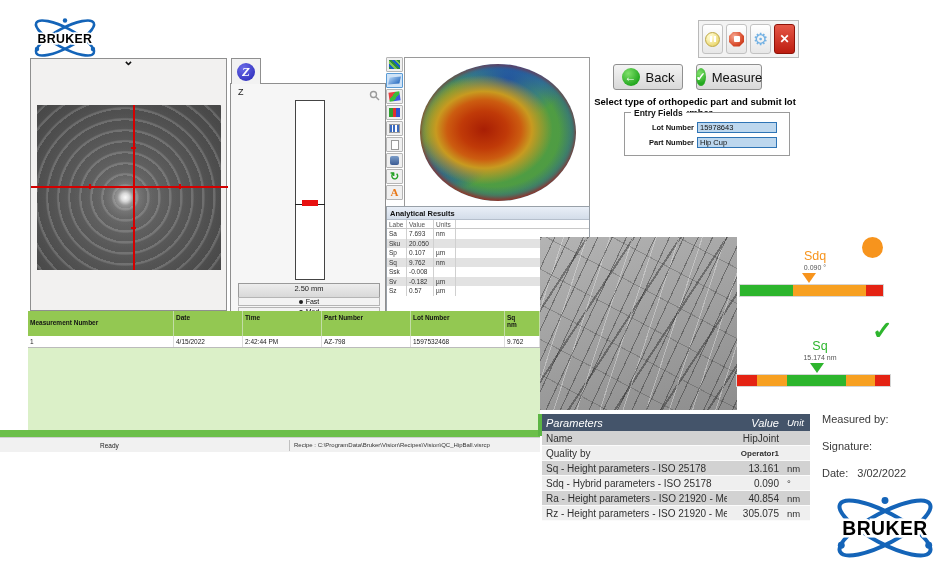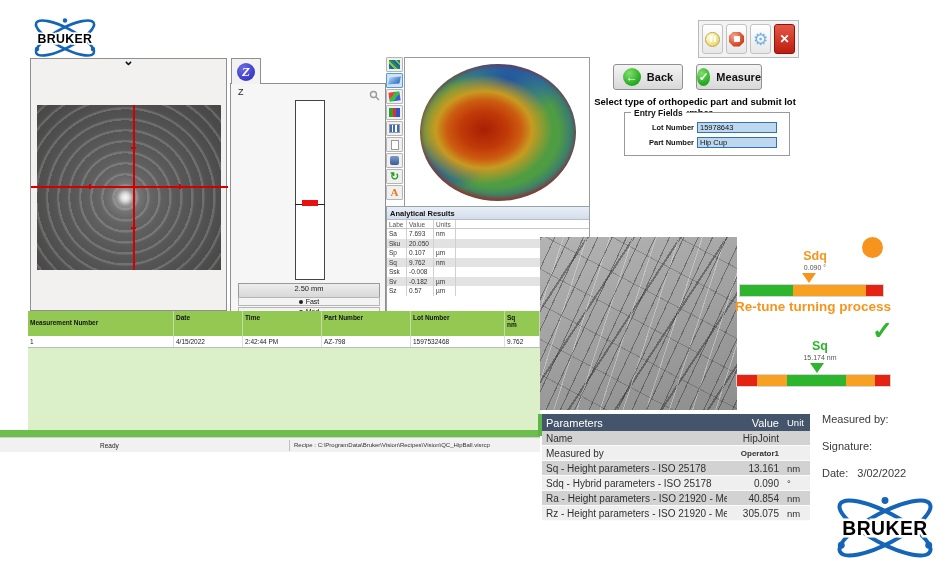--- a/index.html
+++ b/index.html
@@ -127,21 +127,21 @@
   .ar-c1 { width:20px; } .ar-c2 { width:27px; } .ar-c3 { width:22px; } .ar-cf { flex:1; border-right:none; }
 
   
   .btn-std { border:1px solid #909090; border-radius:3px; background:linear-gradient(#f4f4f4,#d8d8d8);
              display:flex; align-items:center; justify-content:center; gap:6px; cursor:pointer; }
   .back-btn { left:613px; top:64px; width:70px; height:26px; }
   .measure-btn { left:696px; top:64px; width:66px; height:26px; }
   .gr-circle { width:18px; height:18px; border-radius:50%;
                background: radial-gradient(circle at 35% 30%, #7fe06a, #24a820 70%);
                color:#fff; font-weight:bold; font-size:12px; text-align:center; line-height:18px; }
-  .btn-lbl { font-size:11px; font-weight:bold; color:#111; }
+  .btn-lbl { font-size:13px; font-weight:normal; color:#111; }
   .instruction { left:590px; top:96px; width:210px; text-align:center; font-size:9.5px; font-weight:bold; color:#000; }
   .entry-box { left:624px; top:112px; width:166px; height:44px; border:1px solid #9a9a9a; background:#fff; }
   .entry-legend { left:6px; top:-5px; background:#fff; padding:0 3px; font-size:8.5px; font-weight:bold; }
   .entry-row { position:absolute; left:0; width:100%; display:flex; align-items:center; }
   .entry-row.r1 { top:9px; } .entry-row.r2 { top:24px; }
   .entry-lab { width:72px; text-align:right; font-size:7.5px; font-weight:bold; padding-right:3px; }
   .entry-inp { width:80px; height:11px; background:#bdd7ee; border:1px solid #2e74b5; font-size:7.5px;
                font-family:"Liberation Sans",sans-serif; padding:0 2px; color:#111; }
 
   
@@ -166,41 +166,41 @@
     left:540px; top:237px; width:197px; height:173px;
     background:
       repeating-linear-gradient(115deg, rgba(40,40,40,0.45) 0 1px, rgba(0,0,0,0) 1px 13px),
       repeating-linear-gradient(108deg, rgba(235,235,235,0.4) 0 1px, rgba(0,0,0,0) 1px 22px),
       repeating-linear-gradient(28deg, rgba(60,60,60,0.3) 0 1px, rgba(0,0,0,0) 1px 31px),
       repeating-linear-gradient(123deg, rgba(25,25,25,0.4) 0 2px, rgba(0,0,0,0) 2px 39px),
       linear-gradient(160deg,#b4b4b4,#8d8d8d);
   }
 
   
-  .ind-label { width:90px; text-align:center; font-weight:bold; font-size:12.5px; }
+  .ind-label { width:90px; text-align:center; font-weight:normal; font-size:12.5px; }
   .ind-value { width:90px; text-align:center; font-size:7px; color:#555; }
   .ind-bar { height:11px; display:flex; box-shadow: 0 0 0 1px #d5d5d5; }
   .ind-bar .seg { height:100%; }
   .ind-pointer { position:absolute; top:-12px; width:0; height:0;
                  border-left:7px solid transparent; border-right:7px solid transparent;
                  transform: translateX(-50%); }
   .orange-dot { left:862px; top:237px; width:21px; height:21px; border-radius:50%; background:#f7941d; }
   .sdq-label { left:770px; top:249px; color:#f7941d; }
   .sdq-value { left:770px; top:264px; }
   .sdq-bar { left:740px; top:285px; width:143px; }
   .retune-msg { left:723px; top:299px; width:180px; text-align:center; color:#f7941d; font-weight:bold; font-size:13.5px; }
   .green-check { left:872px; top:316px; color:#2db52d; font-size:25px; font-weight:bold; }
   .sq-label { left:775px; top:339px; color:#2db52d; }
   .sq-value { left:775px; top:354px; }
   .sq-bar { left:737px; top:375px; width:153px; }
 
   
   .params-sliver { left:538px; top:414px; width:4px; height:22px; background:#5cb544; }
   .params-panel { left:542px; top:414px; width:268px; }
-  .pt-head { height:17px; background:#44546a; color:#fff; display:flex; align-items:center; font-size:11px; }
+  .pt-head { height:17px; background:#44546a; color:#fff; display:flex; align-items:center; font-size:11px;font-style:italic; }
   .pt-row { height:15px; display:flex; align-items:center; font-size:10px; color:#303030; border-bottom:1px solid #fbfbfb; }
   .pt-row.alt0 { background:#d2d2d2; } .pt-row.alt1 { background:#efefef; }
   .pt-name { flex:1; padding-left:4px; overflow:hidden; white-space:nowrap; }
   .pt-value { width:57px; text-align:right; padding-right:5px; }
   .pt-value.small { font-size:8px; font-weight:bold; }
   .pt-unit { width:26px; padding-left:3px; font-size:9.5px; }
   .pt-head .pt-value { font-size:11px; }
 
   
   .sig-block { left:822px; top:413px; width:126px; font-size:11px; color:#3a3a3a; }
@@ -430,21 +430,20 @@
 
   <div class="abs orange-dot"></div>
   <div class="abs ind-label sdq-label">Sdq</div>
   <div class="abs ind-value sdq-value">0.090 °</div>
   <div class="abs ind-bar sdq-bar">
       <div class="seg" style="width: 37%; background: rgb(45, 181, 45);"></div>
       <div class="seg" style="width: 51%; background: rgb(247, 160, 33);"></div>
       <div class="seg" style="width: 12%; background: rgb(228, 35, 19);"></div>
       <div class="ind-pointer" style="left: 48%; border-top: 10px solid rgb(247, 148, 29);"></div>
     </div>
-  <div class="abs retune-msg">Re-tune turning process</div>
   <div class="abs green-check">✓</div>
   <div class="abs ind-label sq-label">Sq</div>
   <div class="abs ind-value sq-value">15.174 nm</div>
   <div class="abs ind-bar sq-bar">
       <div class="seg" style="width: 13%; background: rgb(228, 35, 19);"></div>
       <div class="seg" style="width: 20%; background: rgb(247, 160, 33);"></div>
       <div class="seg" style="width: 38%; background: rgb(45, 181, 45);"></div>
       <div class="seg" style="width: 19%; background: rgb(247, 160, 33);"></div>
       <div class="seg" style="width: 10%; background: rgb(228, 35, 19);"></div>
       <div class="ind-pointer" style="left: 52%; border-top: 10px solid rgb(45, 181, 45);"></div>
@@ -457,21 +456,21 @@
       <span class="pt-value">Value</span>
       <span class="pt-unit">Unit</span>
     </div>
     <div>
         <div class="pt-row alt0">
           <span class="pt-name">Name</span>
           <span class="pt-value">HipJoint</span>
           <span class="pt-unit"></span>
         </div>
         <div class="pt-row alt1">
-          <span class="pt-name">Measured by</span>
+          <span class="pt-name">Quality by</span>
           <span class="pt-value small">Operator1</span>
           <span class="pt-unit"></span>
         </div>
         <div class="pt-row alt0">
           <span class="pt-name">Sq - Height parameters - ISO 25178</span>
           <span class="pt-value">13.161</span>
           <span class="pt-unit">nm</span>
         </div>
         <div class="pt-row alt1">
           <span class="pt-name">Sdq - Hybrid parameters - ISO 25178</span>

